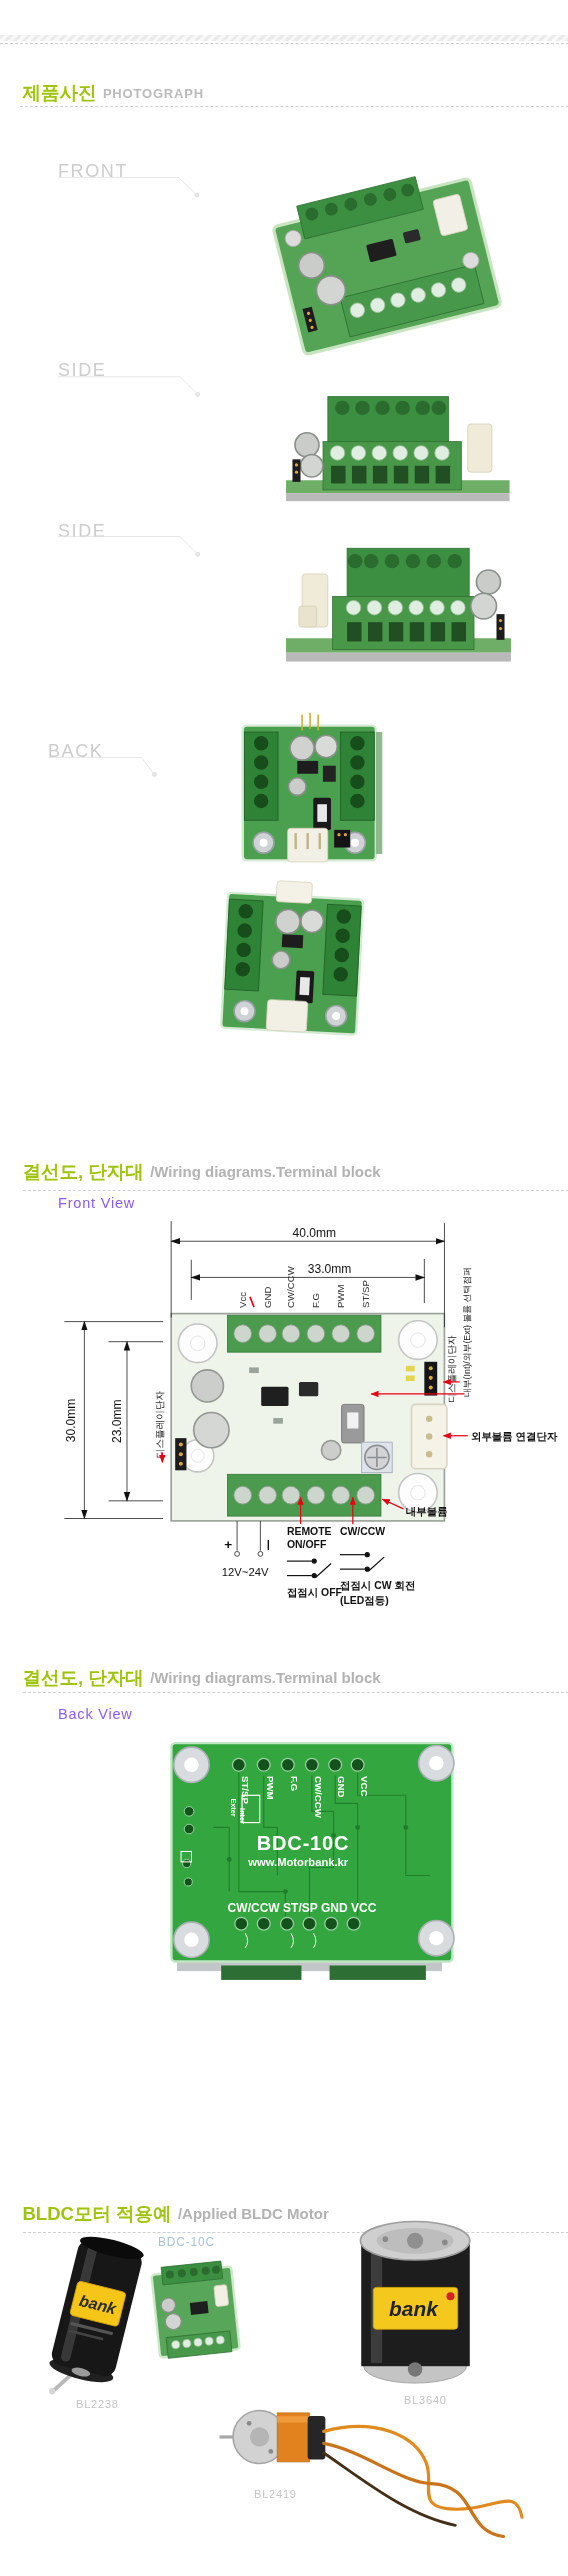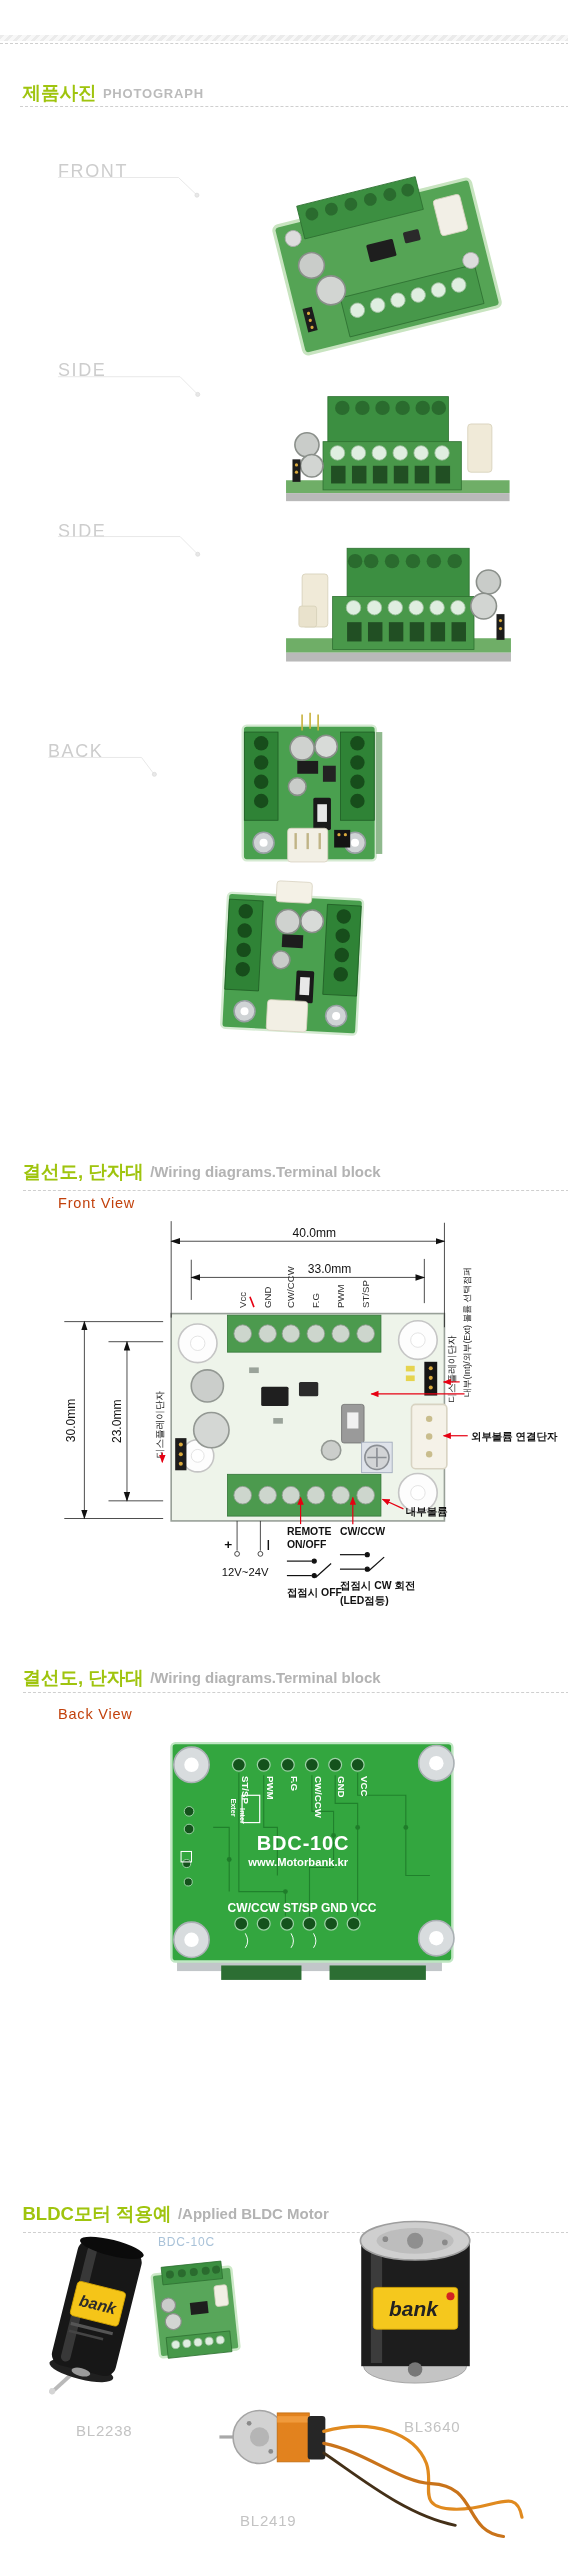--- a/index.html
+++ b/index.html
@@ -7,22 +7,22 @@
        font-family:"Liberation Sans","DejaVu Sans",sans-serif;}
   .abs{position:absolute;}
   .topbar{position:absolute;left:0;top:35px;width:569px;height:6.4px;
           background:repeating-linear-gradient(135deg,#ebebeb 0 3.2px,#f8f8f8 3.2px 6.4px);}
   .dash{position:absolute;height:0;border-top:0.8px dashed #cfcfcf;}
   .sec-head{position:absolute;left:22.5px;display:flex;align-items:flex-end;gap:6.4px;white-space:nowrap;}
   .sec-title{font-size:18.5px;font-weight:bold;color:#9fc40e;line-height:1;}
   .sec-sub{font-size:13px;font-weight:bold;color:#bbbbbb;letter-spacing:0.8px;padding-bottom:1.6px;}
   .sec-sub2{font-size:15px;font-weight:bold;color:#b3b3b3;letter-spacing:0;padding-bottom:1.6px;}
   .viewlabel{position:absolute;font-size:18px;color:#cdcdcd;letter-spacing:1.6px;}
-  .bigviewlabel{position:absolute;font-size:14.5px;color:#c2410c;letter-spacing:0.8px;}
-  .motorlabel{position:absolute;font-size:15px;color:#c3c3c3;letter-spacing:0.8px;margin-top:24px;}
+  .bigviewlabel{position:absolute;font-size:14.5px;color:#8b5cf6;letter-spacing:0.8px;}
+  .motorlabel{position:absolute;font-size:11px;color:#c3c3c3;letter-spacing:0.8px;}
   .bdc-label{position:absolute;font-size:12px;color:#a9c2d8;letter-spacing:0.8px;}
   .overlay{position:absolute;left:0;top:0;pointer-events:none;}
   svg{display:block;}
 </style>
 </head>
 <body>
 
 <div class="topbar"></div>
 <div class="dash" style="left:0;top:43px;width:569px;"></div>
 
@@ -554,14 +554,14 @@
     <circle cx="72" cy="80" r="3" fill="#8a8a8a"></circle>
   <rect x="80" y="32" width="40" height="61" fill="#e2821e" stroke="#c06c10"></rect>
   <rect x="80" y="36" width="40" height="8" fill="#f09a3c"></rect>
   <rect x="118" y="36" width="22" height="54" rx="4" fill="#262626"></rect>
   <g fill="none" stroke-linecap="round">
     <path d="M138 55 C 200 38, 252 58, 266 95 C 276 124, 252 150, 300 152 C 350 154, 378 122, 385 162" stroke="#e08a1f" stroke-width="4"></path>
     <path d="M138 70 C 190 80, 232 118, 272 120 C 330 122, 312 180, 362 186" stroke="#c9731a" stroke-width="4"></path>
     <path d="M138 82 C 180 110, 240 160, 302 172" stroke="#443018" stroke-width="3.5"></path>
   </g>
 </svg>
-<div class="motorlabel" style="left:240px;top:2488px;">BL2419</div>
+<div class="motorlabel" style="left:254px;top:2488px;">BL2419</div>
 
 
 </body></html>

